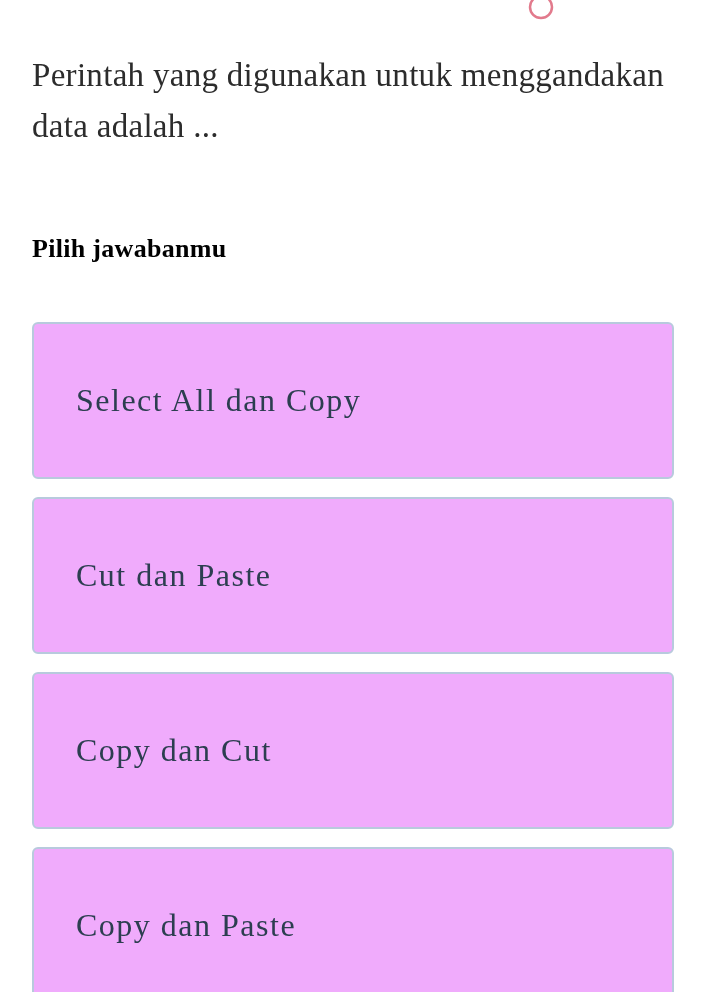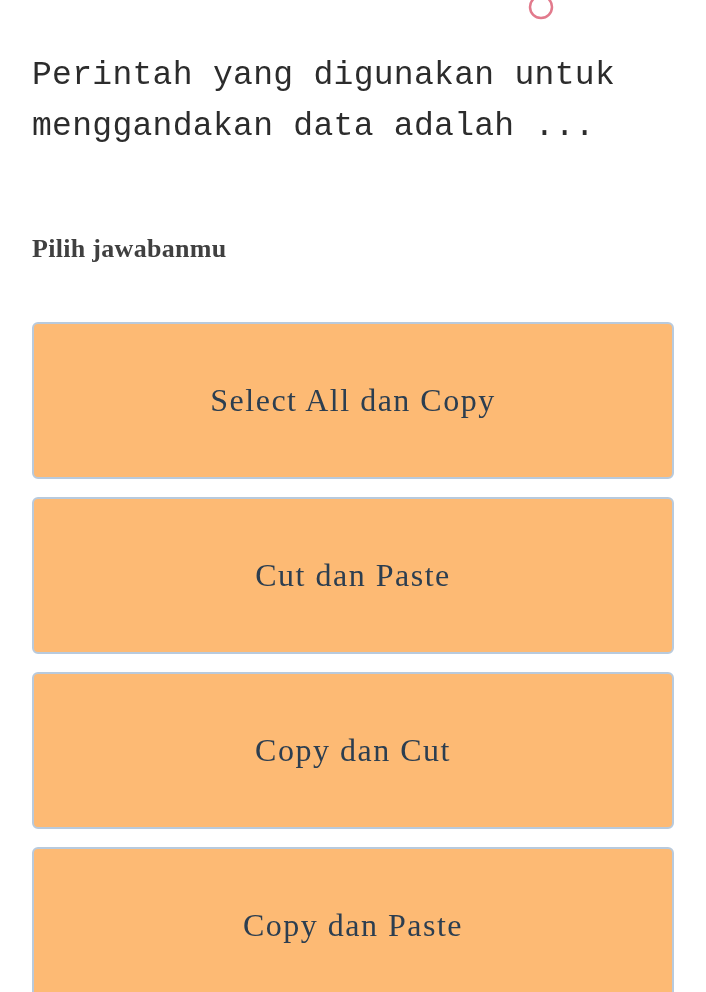--- a/index.html
+++ b/index.html
@@ -27,42 +27,41 @@
     }
     .icon-top svg {
       width: 100%;
       height: 100%;
     }
     .question-text {
       font-size: 33px;
       color: #2c2c2c;
       line-height: 1.55;
       margin-top: 50px;
-      font-family: Liberation Mono, monospace;
+      font-family: Liberation Serif, serif;
       letter-spacing: 0.3px;
     }
     .choose-label {
       font-size: 26px;
       font-weight: 700;
-      color: #404040;
+      color: #000000;
       margin-top: 82px;
       font-family: Georgia, 'Times New Roman', serif;
       letter-spacing: 0.3px;
     }
     .options {
       margin-top: 58px;
     }
     .option {
       border: 2px solid #b8cadd;
       border-radius: 6px;
       padding: 58px 42px;
       margin-bottom: 18px;
       cursor: pointer;
-      background: #fdba74;
-      text-align: center;
+      background: #f0abfc;
     }
     .option-text {
       font-size: 32px;
       color: #2c3e50;
       font-family: Georgia, 'Times New Roman', serif;
       letter-spacing: 1.5px;
     }
   </style>
 </head>
 <body>

